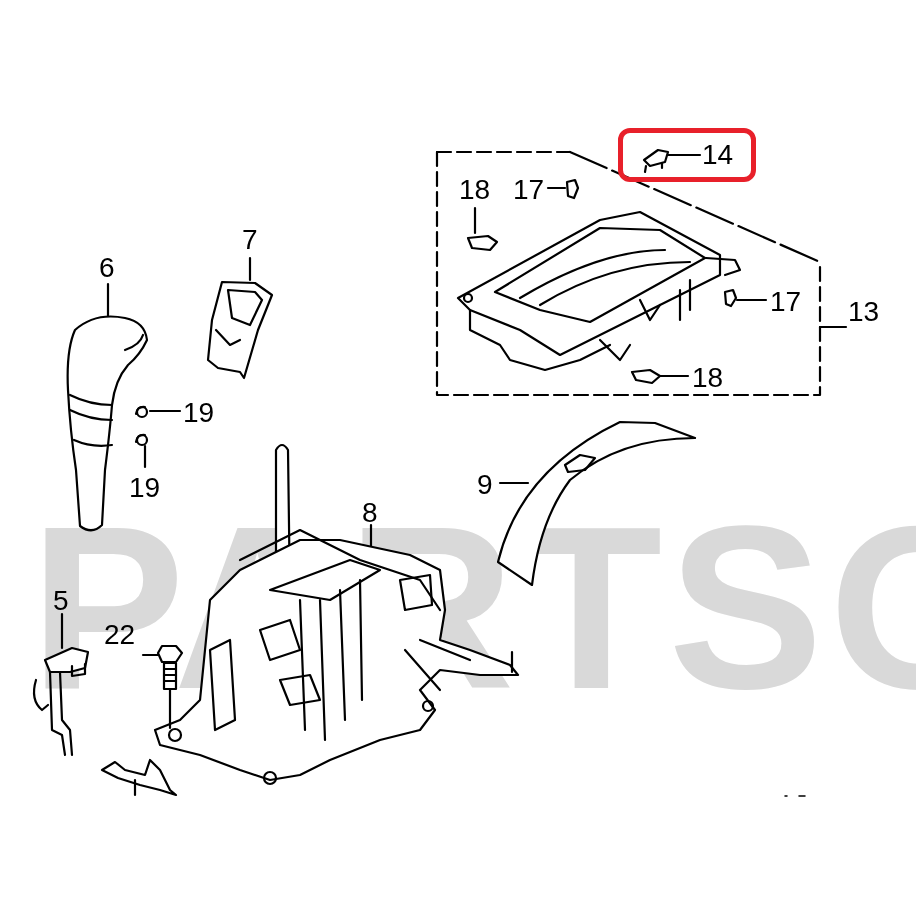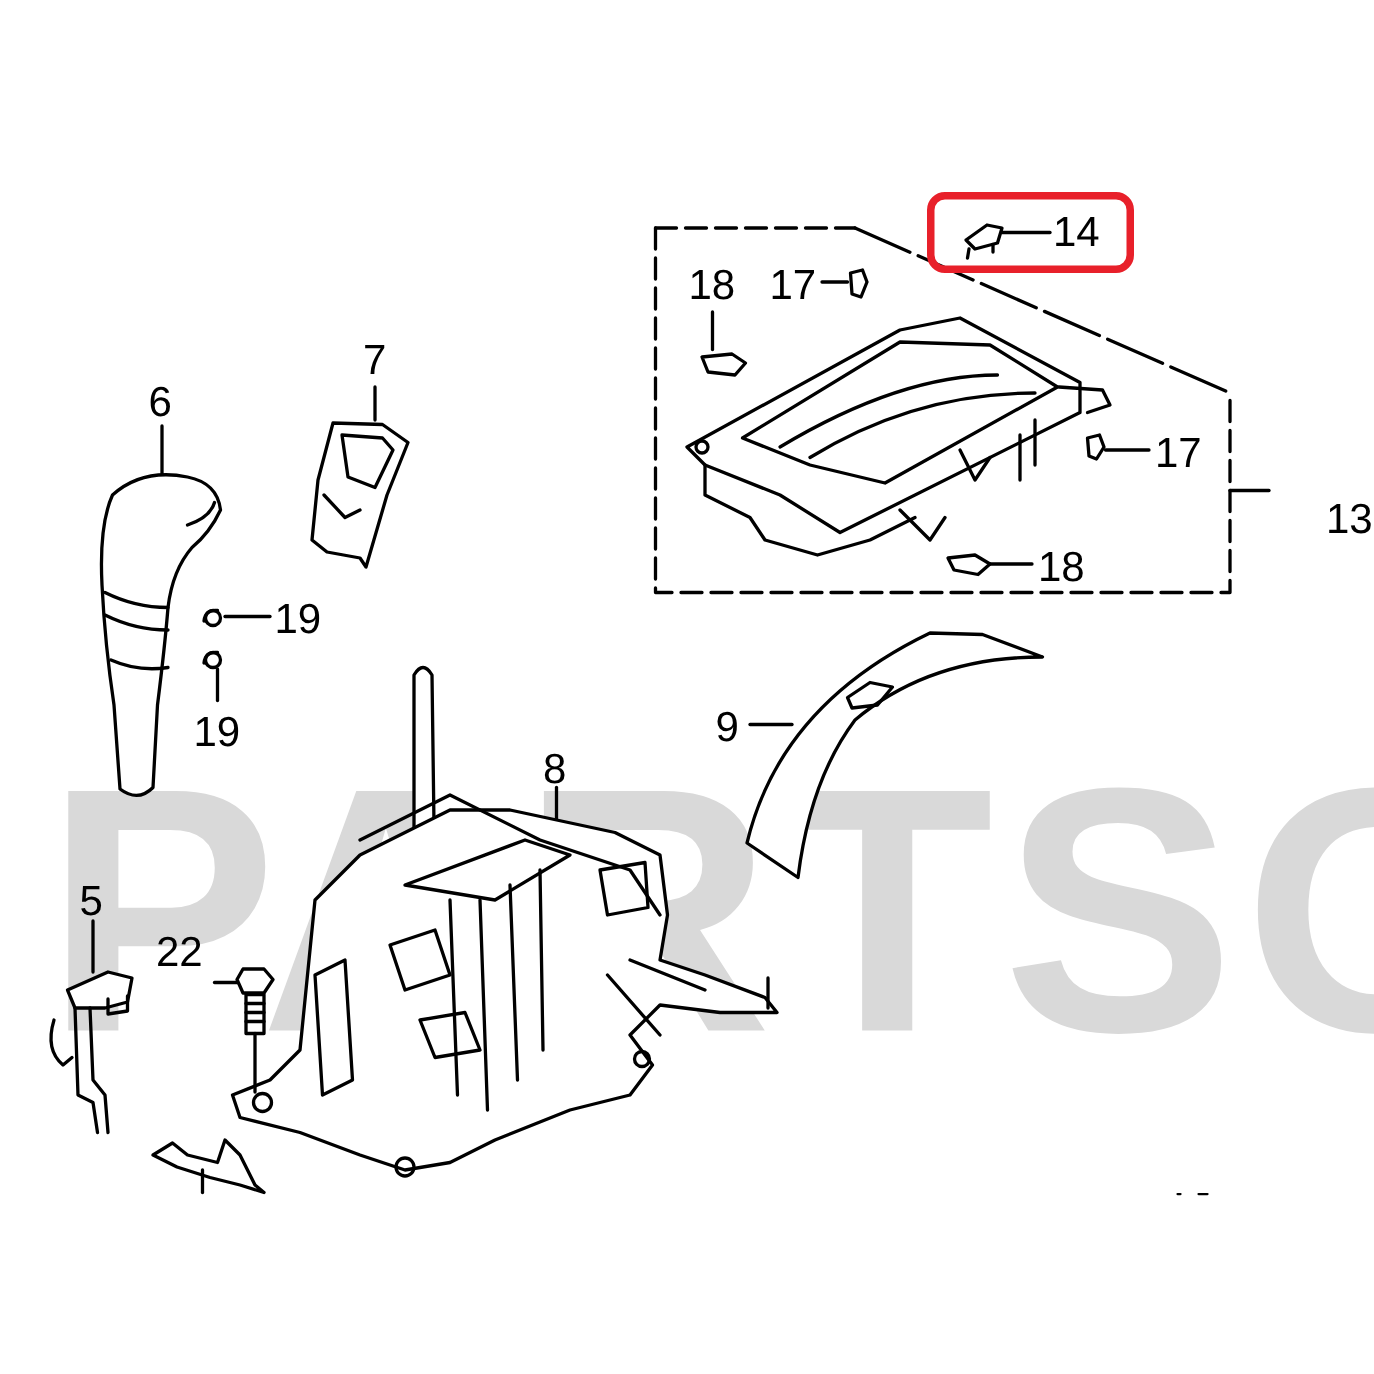--- a/index.html
+++ b/index.html
@@ -141,21 +141,21 @@
 
   <g>
     <line x1="785" y1="796" x2="787" y2="796" stroke-width="1.5"></line>
     <line x1="799" y1="796" x2="805" y2="796" stroke-width="1.5"></line>
   </g>
 </svg>
 
 <div class="highlight-box"></div>
 
 <div class="lbl" style="left:702px;top:141px;">14</div>
-<div class="lbl" style="left:848px;top:332px;margin-left:36px;">13</div>
+<div class="lbl" style="left:848px;top:298px;">13</div>
 <div class="lbl" style="left:459px;top:176px;">18</div>
 <div class="lbl" style="left:513px;top:176px;">17</div>
 <div class="lbl" style="left:770px;top:288px;">17</div>
 <div class="lbl" style="left:692px;top:364px;">18</div>
 <div class="lbl" style="left:99px;top:254px;">6</div>
 <div class="lbl" style="left:242px;top:226px;">7</div>
 <div class="lbl" style="left:183px;top:399px;">19</div>
 <div class="lbl" style="left:129px;top:474px;">19</div>
 <div class="lbl" style="left:477px;top:471px;">9</div>
 <div class="lbl" style="left:362px;top:499px;">8</div>

